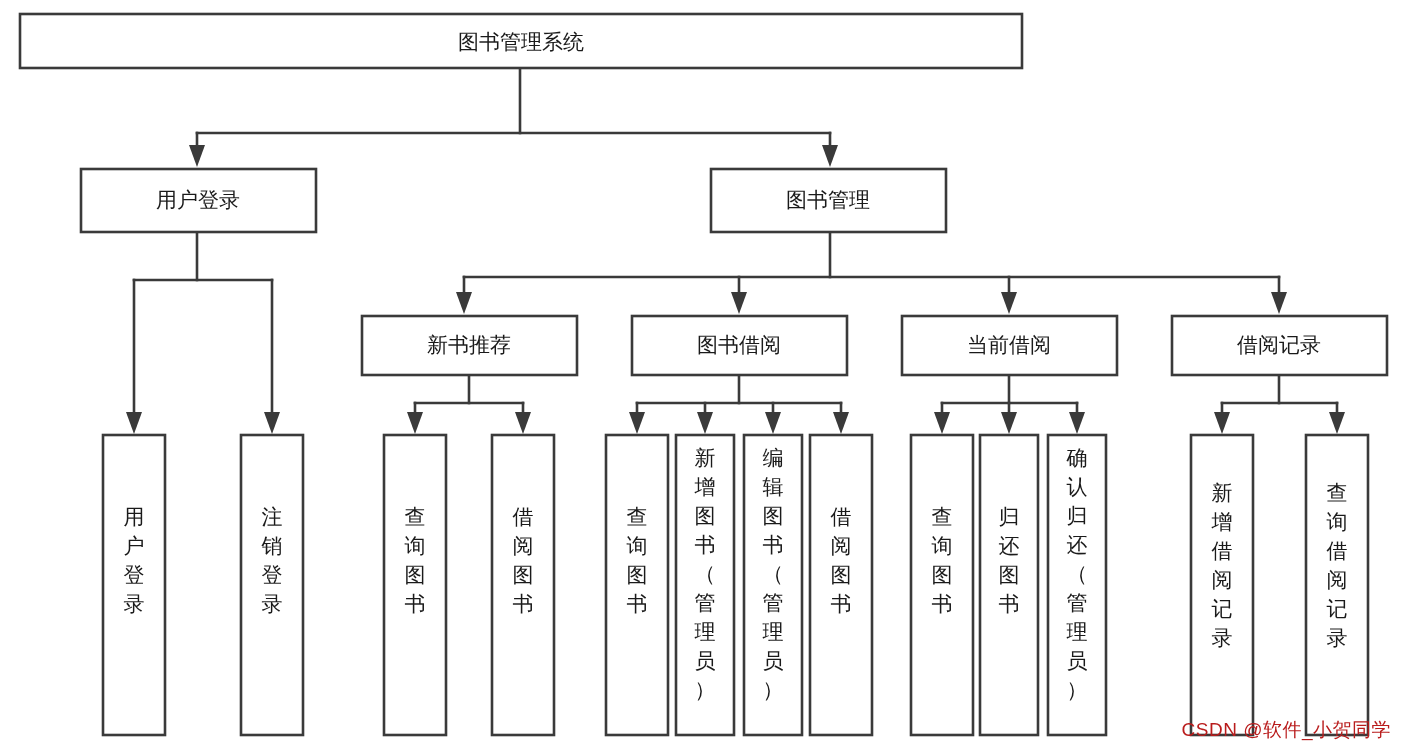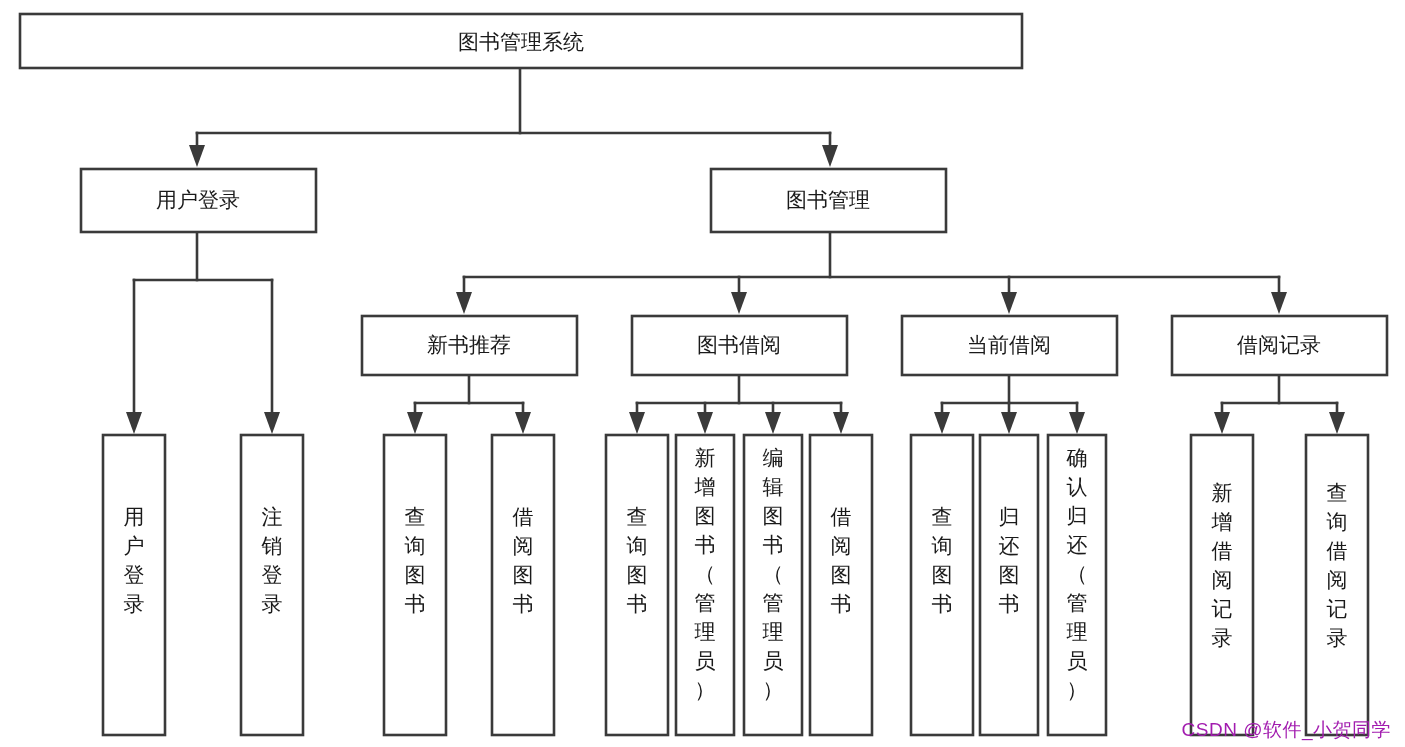--- a/index.html
+++ b/index.html
@@ -54,21 +54,21 @@
     font-size: 21px;
     fill: #1a1a1a;
     text-anchor: middle;
   }
   .watermark {
     position: absolute;
     right: 14px;
     bottom: 4px;
     font-family: "Liberation Sans", "DejaVu Sans", sans-serif;
     font-size: 19px;
-    color: #a21caf;
+    color: #b91c1c;
     letter-spacing: 0.5px;
     white-space: nowrap;
     pointer-events: none;
   }
 </style>
 </head>
 <body>
 
 <div id="diagram-root">
 

